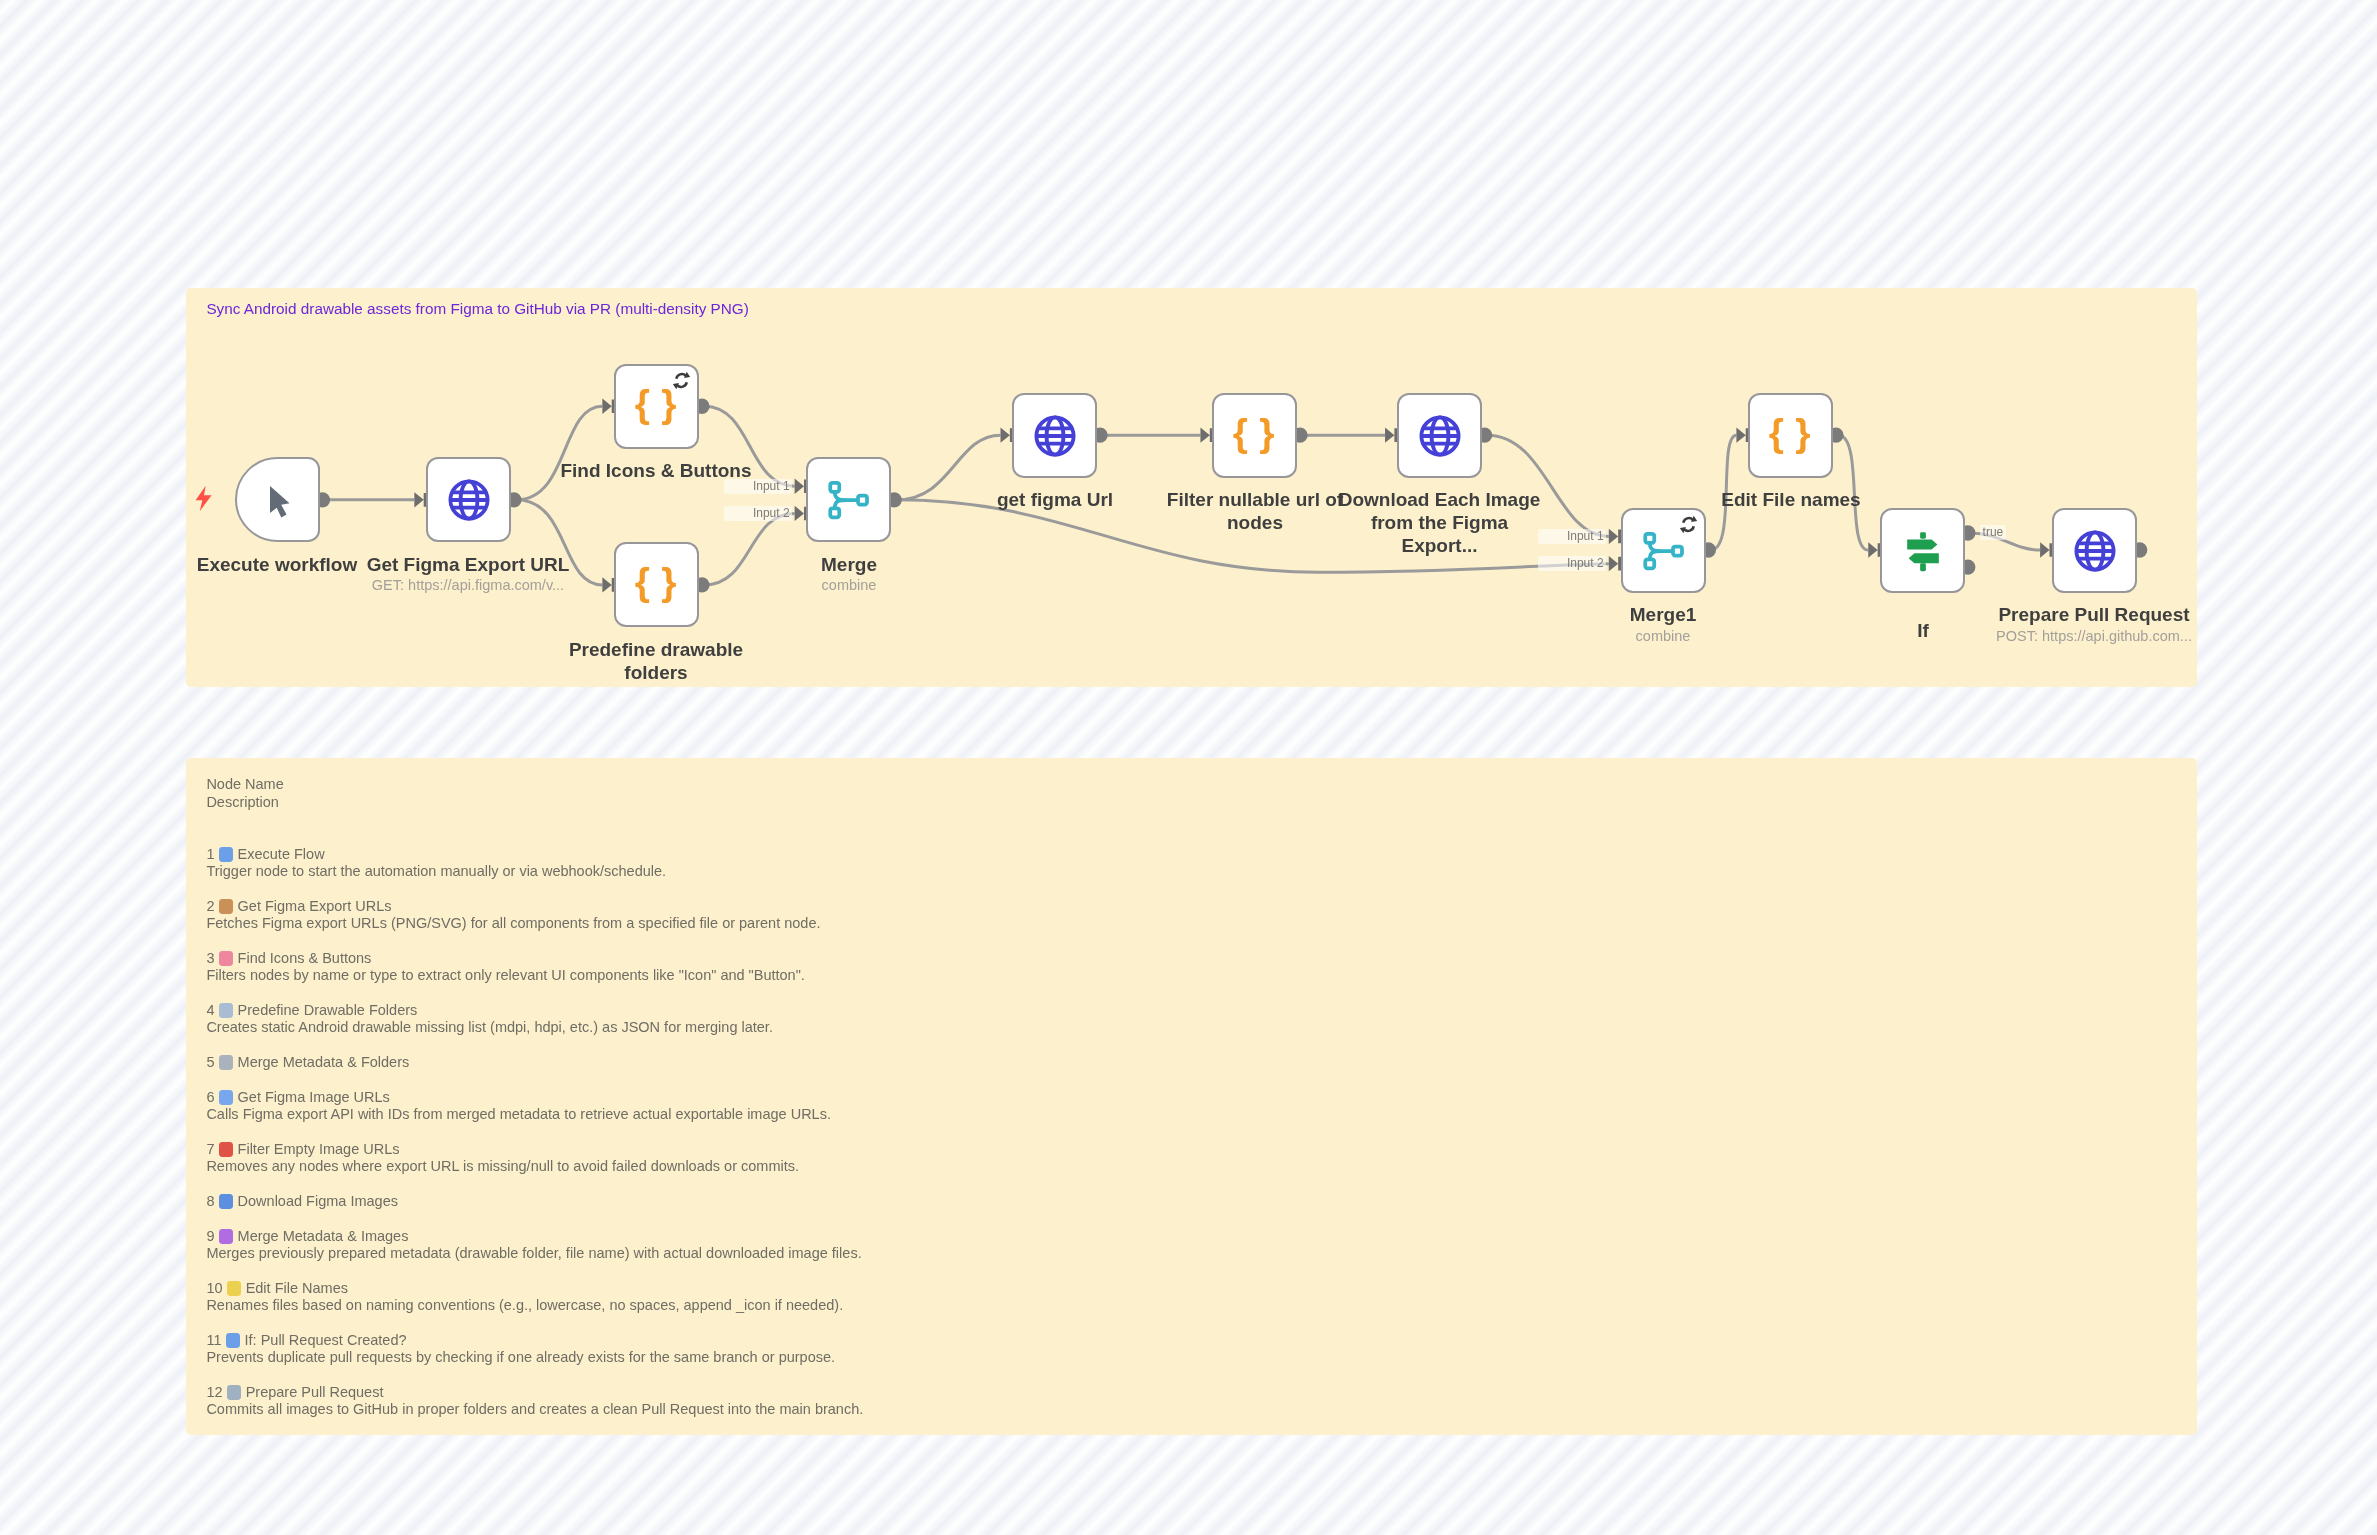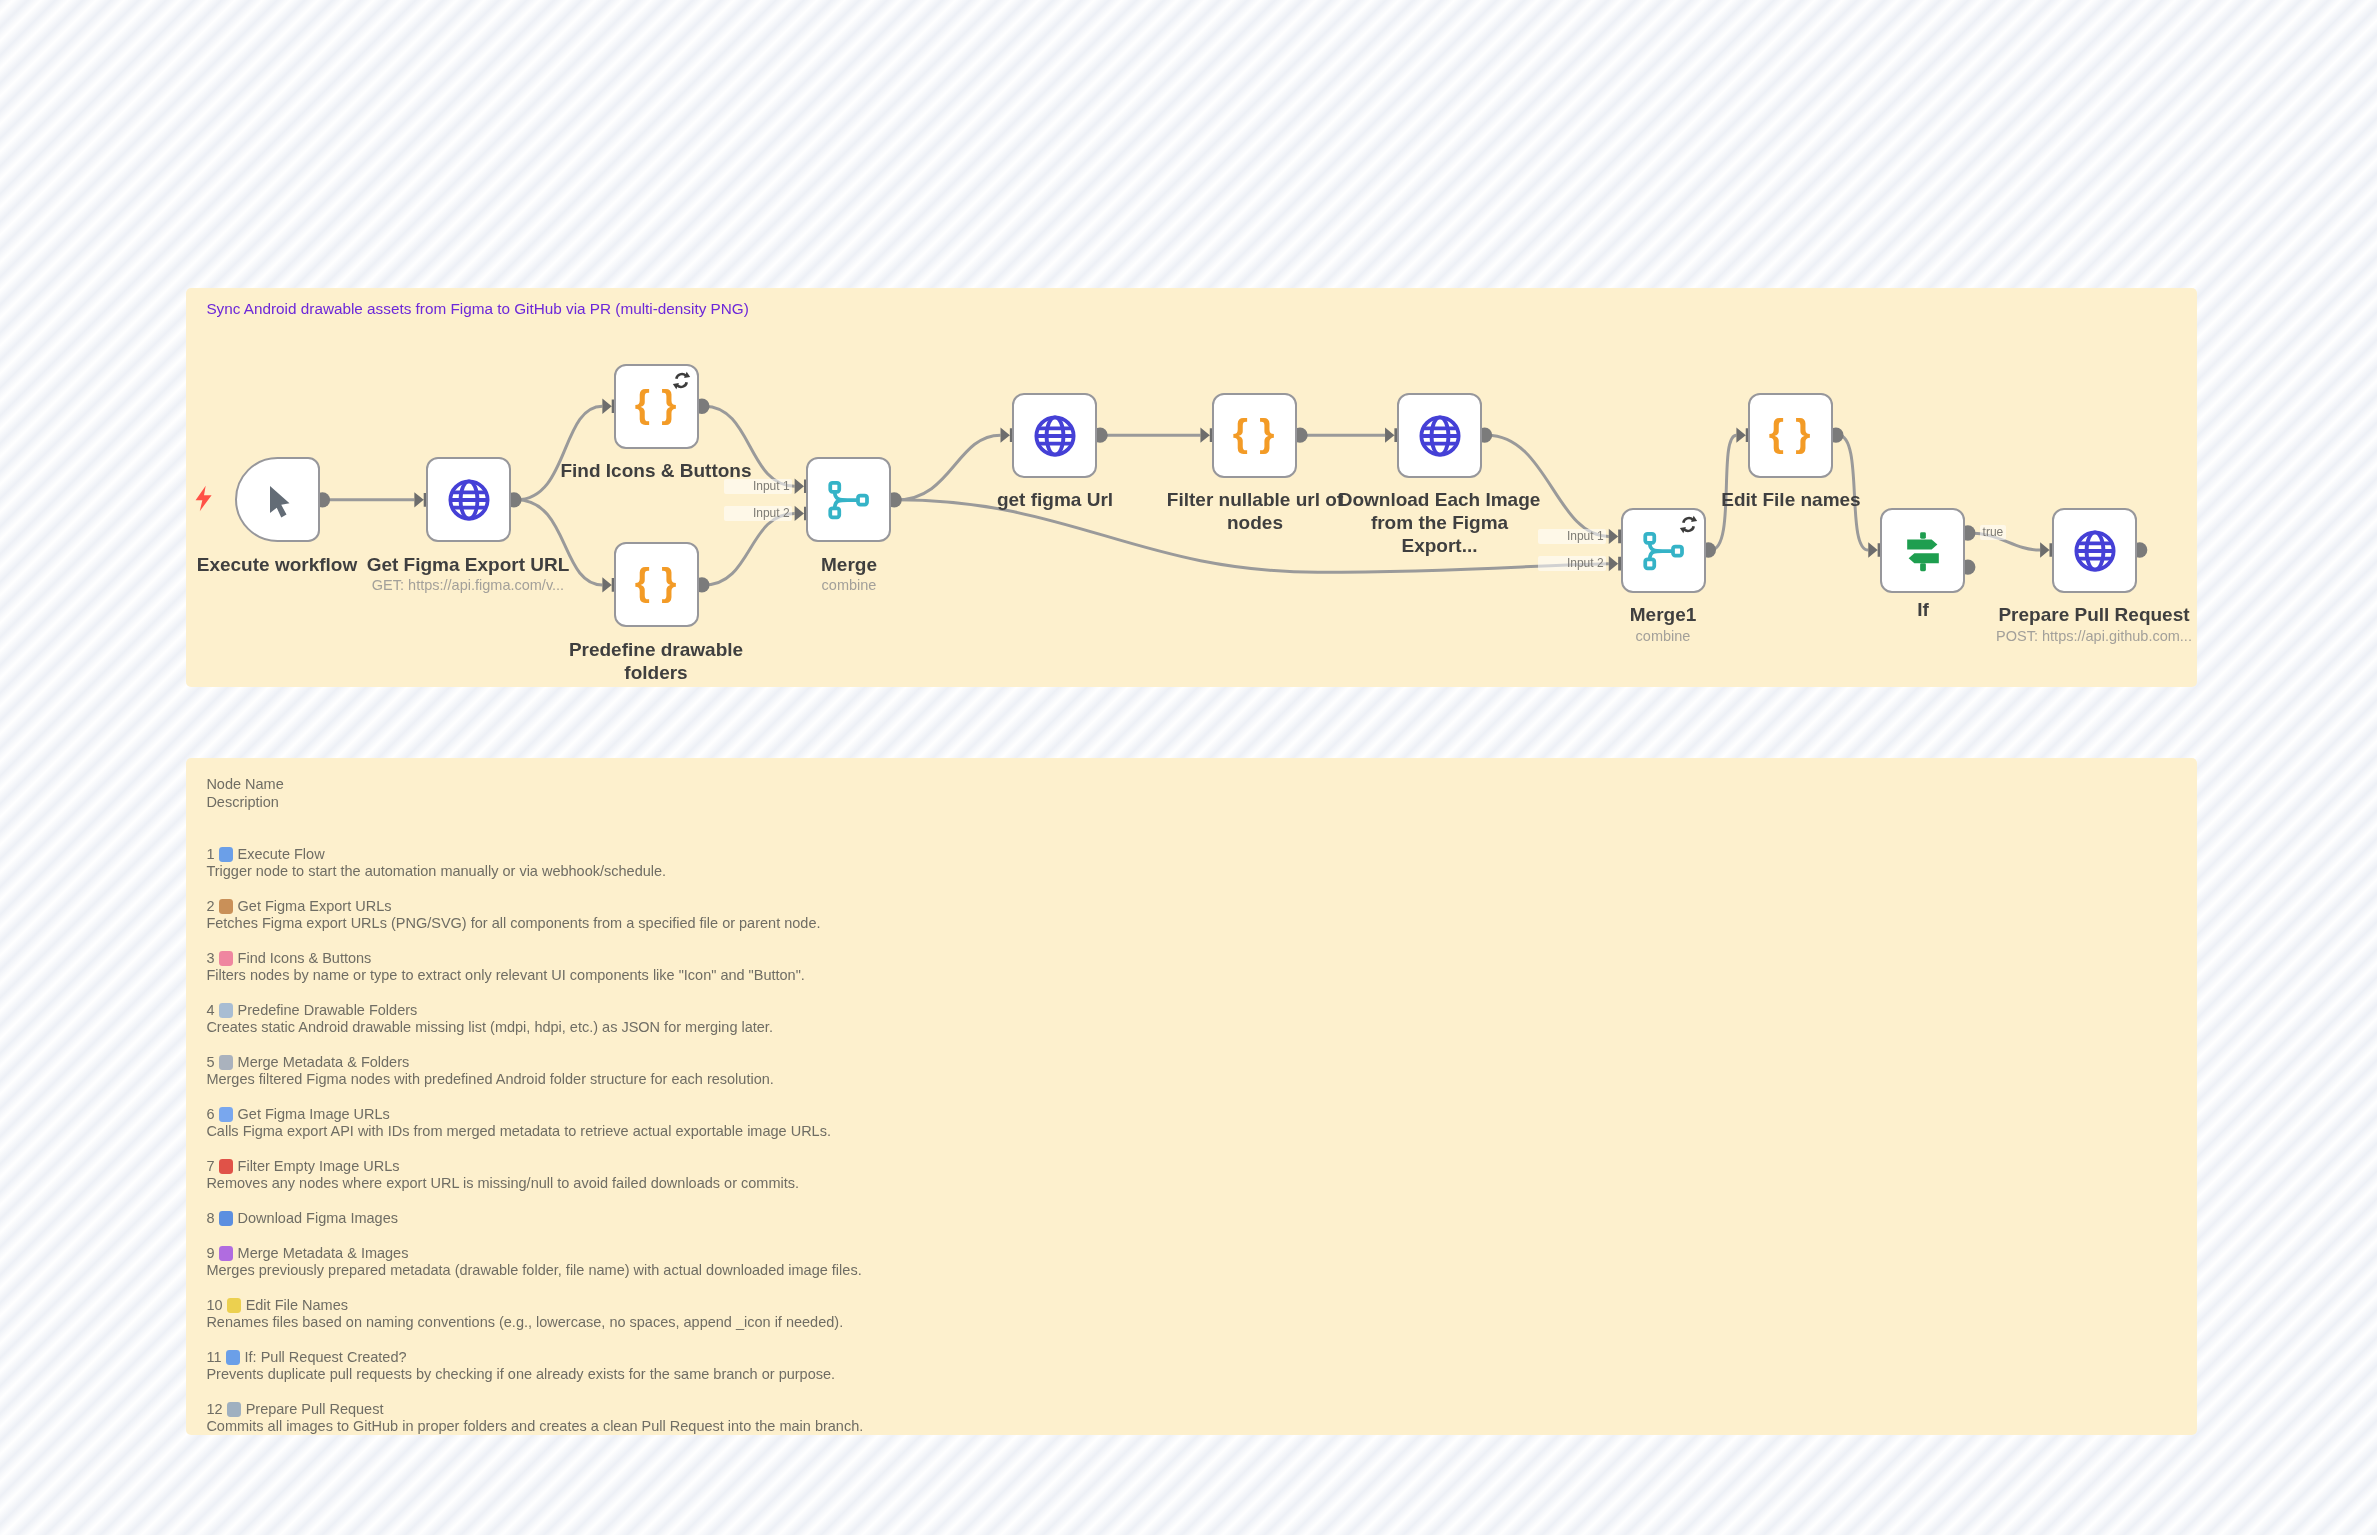--- a/index.html
+++ b/index.html
@@ -197,21 +197,21 @@
 
   <div class="node" style="left:1694px;top:220px;">
     <svg width="46" height="46" viewBox="0 0 64 64" fill="#1e9e4f">
       <rect x="28" y="6" width="8" height="9" rx="2"></rect>
       <polygon points="10,16 44,16 52,23 44,30 10,30"></polygon>
       <polygon points="54,35 20,35 12,42 20,49 54,49"></polygon>
       <rect x="28" y="49" width="8" height="11" rx="2"></rect>
     </svg>
   </div>
   <div class="port-label" style="left:1794px;top:237px;">true</div>
-  <div class="node-label" style="left:1652px;top:310px;width:170px;">If</div>
+  <div class="node-label" style="left:1652px;top:331px;width:170px;">If</div>
 
   <div class="node" style="left:1866px;top:220px;">
     <svg width="44" height="44" viewBox="0 0 52 52" fill="none" stroke="#4540d6" stroke-width="4.5">
       <circle cx="26" cy="26" r="22"></circle>
         <ellipse cx="26" cy="26" rx="10" ry="22"></ellipse>
       <line x1="5" y1="17" x2="47" y2="17"></line>
         <line x1="4" y1="26" x2="48" y2="26"></line>
         <line x1="5" y1="35" x2="47" y2="35"></line>
     </svg>
   </div>
@@ -251,21 +251,20 @@
     <div class="l1">
       <span class="num">4</span><span class="chip chip-folder"></span><span class="ttl">Predefine Drawable Folders</span>
     </div>
     <div class="l2">Creates static Android drawable missing list (mdpi, hdpi, etc.) as JSON for merging later.</div>
   </div>
 
   <div class="desc-item">
     <div class="l1">
       <span class="num">5</span><span class="chip chip-link"></span><span class="ttl">Merge Metadata &amp; Folders</span>
     </div>
-    <div class="l2">Merges filtered Figma nodes with predefined Android folder structure for each resolution.</div>
   </div>
 
   <div class="desc-item">
     <div class="l1">
       <span class="num">6</span><span class="chip chip-globe"></span><span class="ttl">Get Figma Image URLs</span>
     </div>
     <div class="l2">Calls Figma export API with IDs from merged metadata to retrieve actual exportable image URLs.</div>
   </div>
 
   <div class="desc-item">

